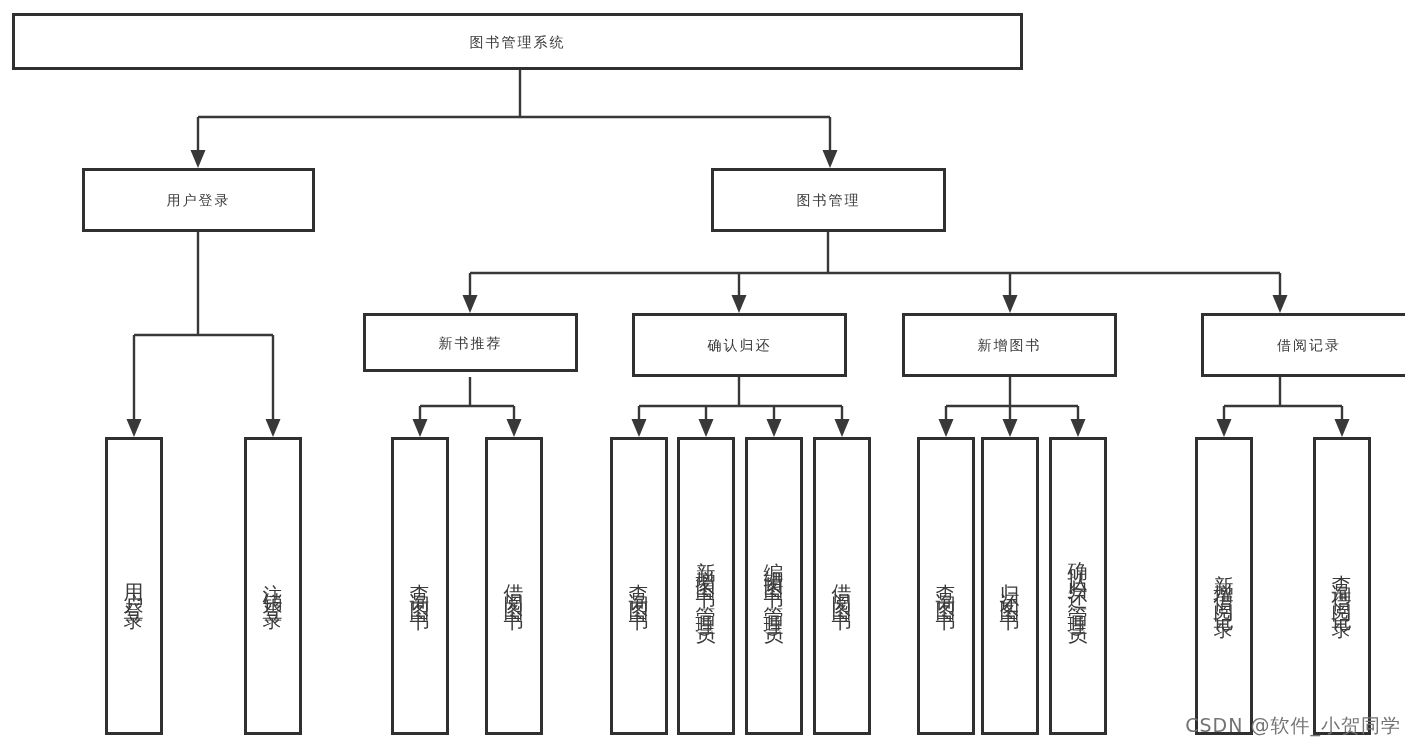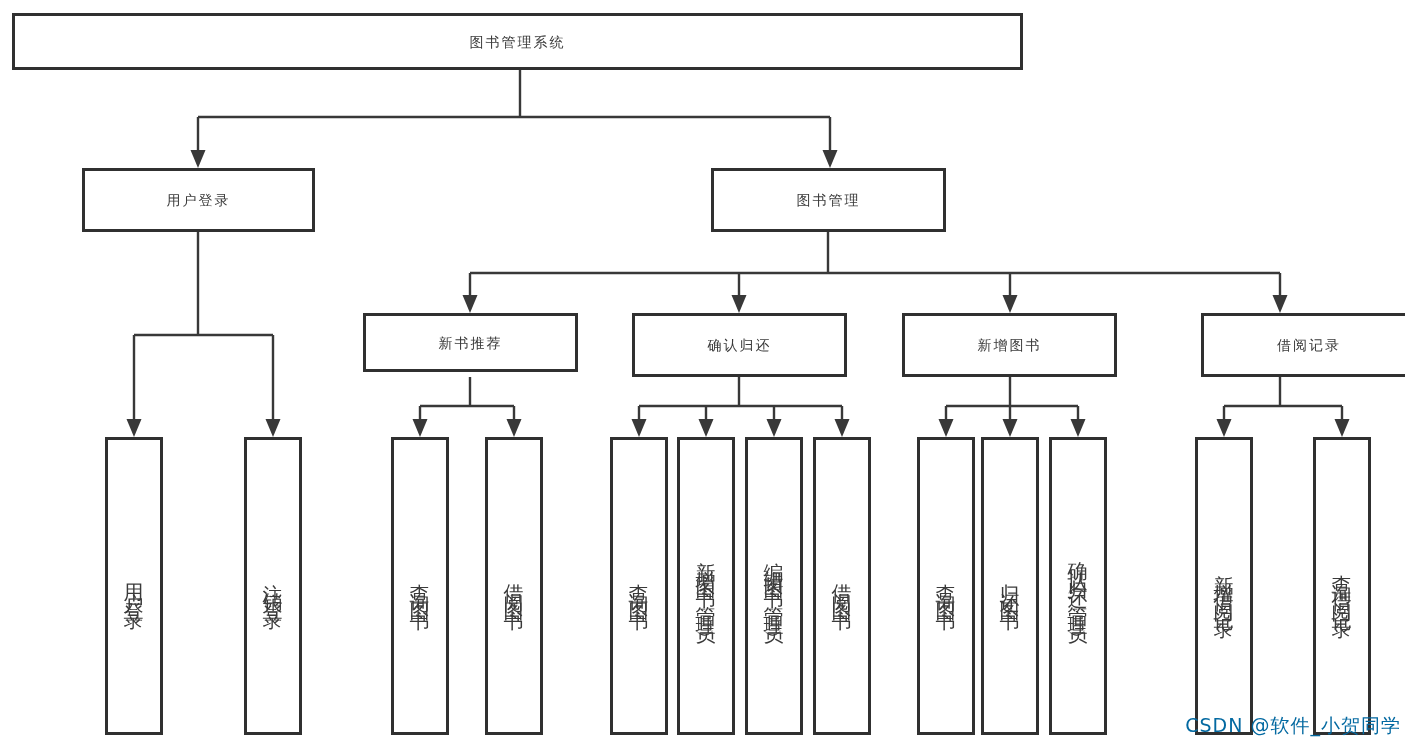--- a/index.html
+++ b/index.html
@@ -39,21 +39,21 @@
     width: 58px;
     top: 437px;
     height: 298px;
   }
   .watermark {
     position: absolute;
     top: 713px;
     right: 4px;
     font-size: 19px;
     letter-spacing: 1px;
-    color: #0369a1;
+    color: #737373;
     white-space: nowrap;
   }
 </style>
 </head>
 <body>
 
 <div class="canvas">
 
   <svg class="connector-layer" viewBox="0 0 1405 747" xmlns="http://www.w3.org/2000/svg">
     <g stroke="#383838" stroke-width="2.4" fill="none">

